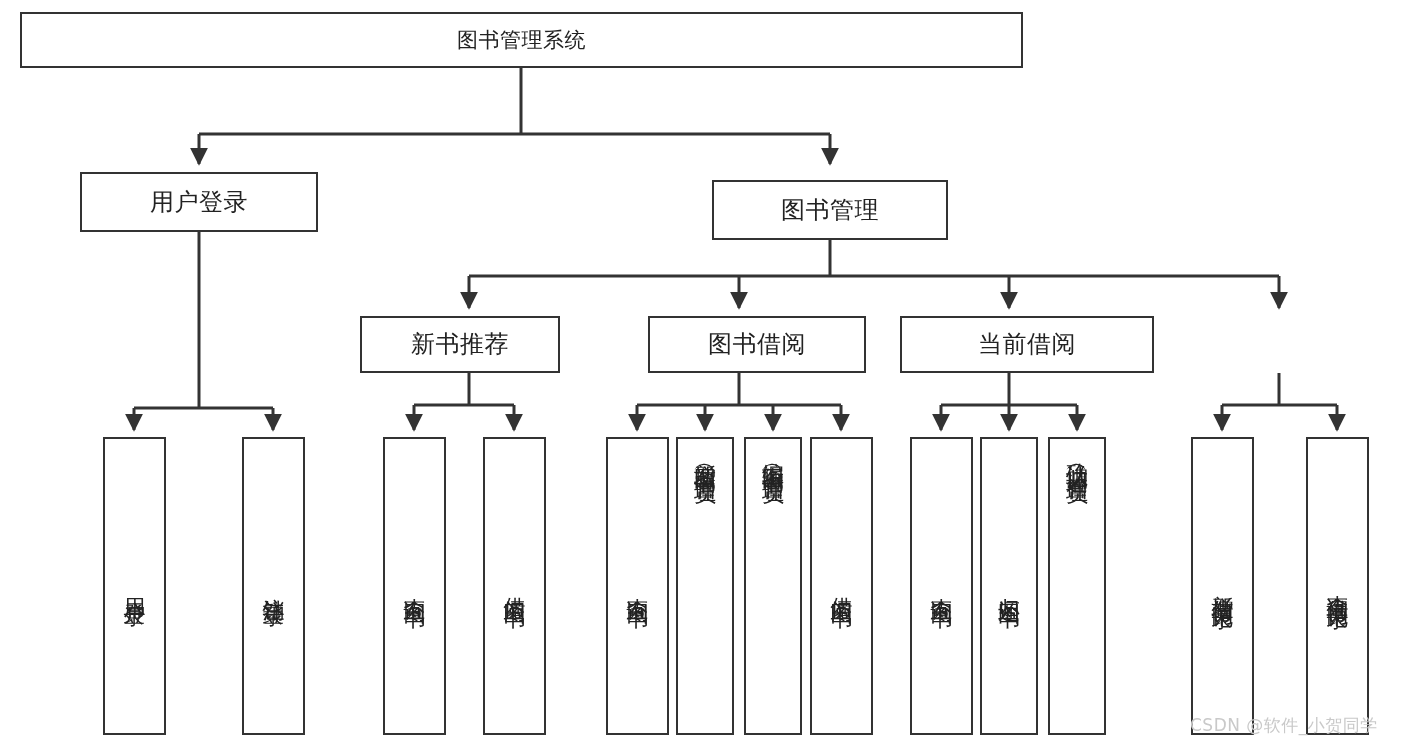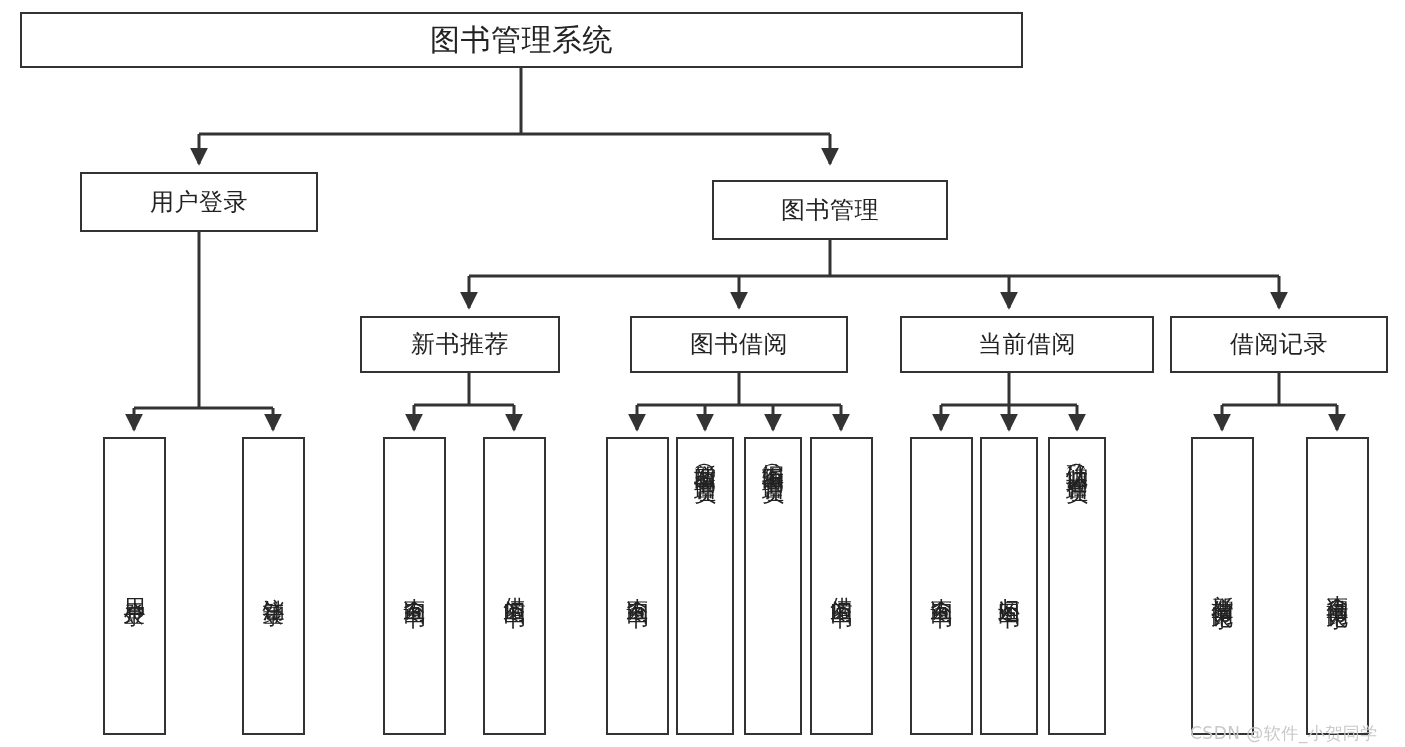--- a/index.html
+++ b/index.html
@@ -41,21 +41,21 @@
     text-align: center;
     line-height: 1.18;
     white-space: nowrap;
   }
   
   .node.horiz .lbl {
     font-size: 24px;
     letter-spacing: 0.5px;
   }
   .node.root .lbl {
-    font-size: 30px;
+    font-size: 21px;
   }
   
   .node.vert {
     align-items: center;
     justify-content: center;
   }
   .node.vert .lbl {
     font-size: 22px;
     writing-mode: vertical-rl;
     text-orientation: upright;
@@ -139,31 +139,28 @@
   </div>
 
   <div class="node horiz" style="left:712px; top:172px; width:236px; height:60px;margin-top:8px;">
     <span class="lbl">图书管理</span>
   </div>
 
   <div class="node horiz" style="left:360px; top:316px; width:200px; height:57px;">
     <span class="lbl">新书推荐</span>
   </div>
 
-  <div class="node horiz" style="left:630px; top:316px; width:218px; height:57px;">
+  <div class="node horiz" style="left:648px; top:316px; width:218px; height:57px;">
     <span class="lbl">图书借阅</span>
   </div>
 
   <div class="node horiz" style="left:900px; top:316px; width:254px; height:57px;">
     <span class="lbl">当前借阅</span>
   </div>
 
-  <div class="node horiz" style="left:1170px; top:316px; width:218px; height:57px;">
-    <span class="lbl">借阅记录</span>
-  </div>
 
   <div class="node vert" style="left:103px; top:437px; width:63px; height:298px;">
     <span class="lbl">用户登录</span>
   </div>
 
   <div class="node vert" style="left:242px; top:437px; width:63px; height:298px;">
     <span class="lbl">注销登录</span>
   </div>
 
   <div class="node vert" style="left:383px; top:437px; width:63px; height:298px;">
@@ -203,15 +200,15 @@
   </div>
 
   <div class="node vert" style="left:1191px; top:437px; width:63px; height:298px;">
     <span class="lbl">新增借阅记录</span>
   </div>
 
   <div class="node vert" style="left:1306px; top:437px; width:63px; height:298px;">
     <span class="lbl">查询借阅记录</span>
   </div>
 
-  <div id="watermark" style="left:1190px; top:714px;margin-top:8px;">CSDN @软件_小贺同学</div>
+  <div id="watermark" style="left:1190px; top:714px;">CSDN @软件_小贺同学</div>
 
 </div>
 
 </body></html>

